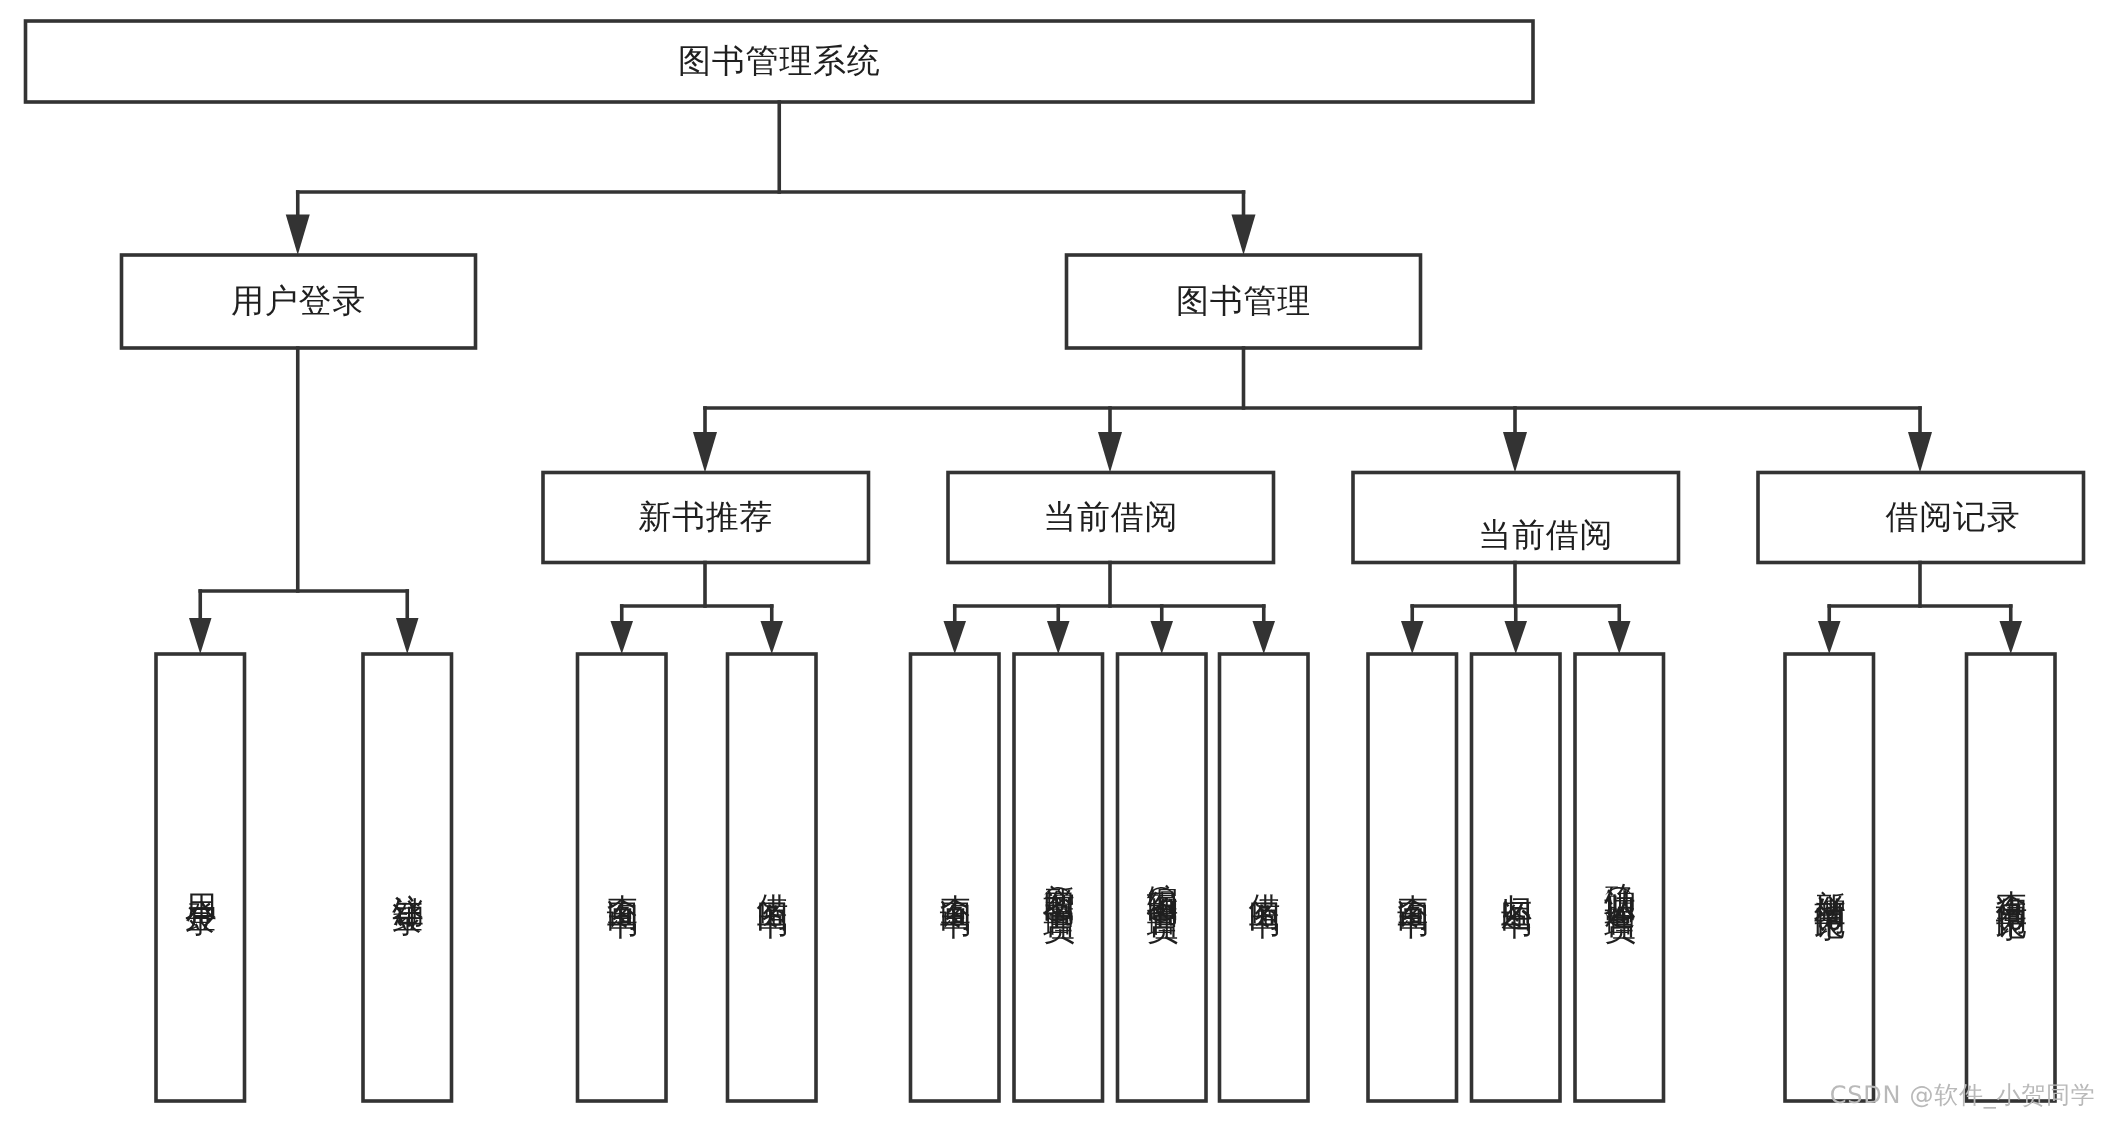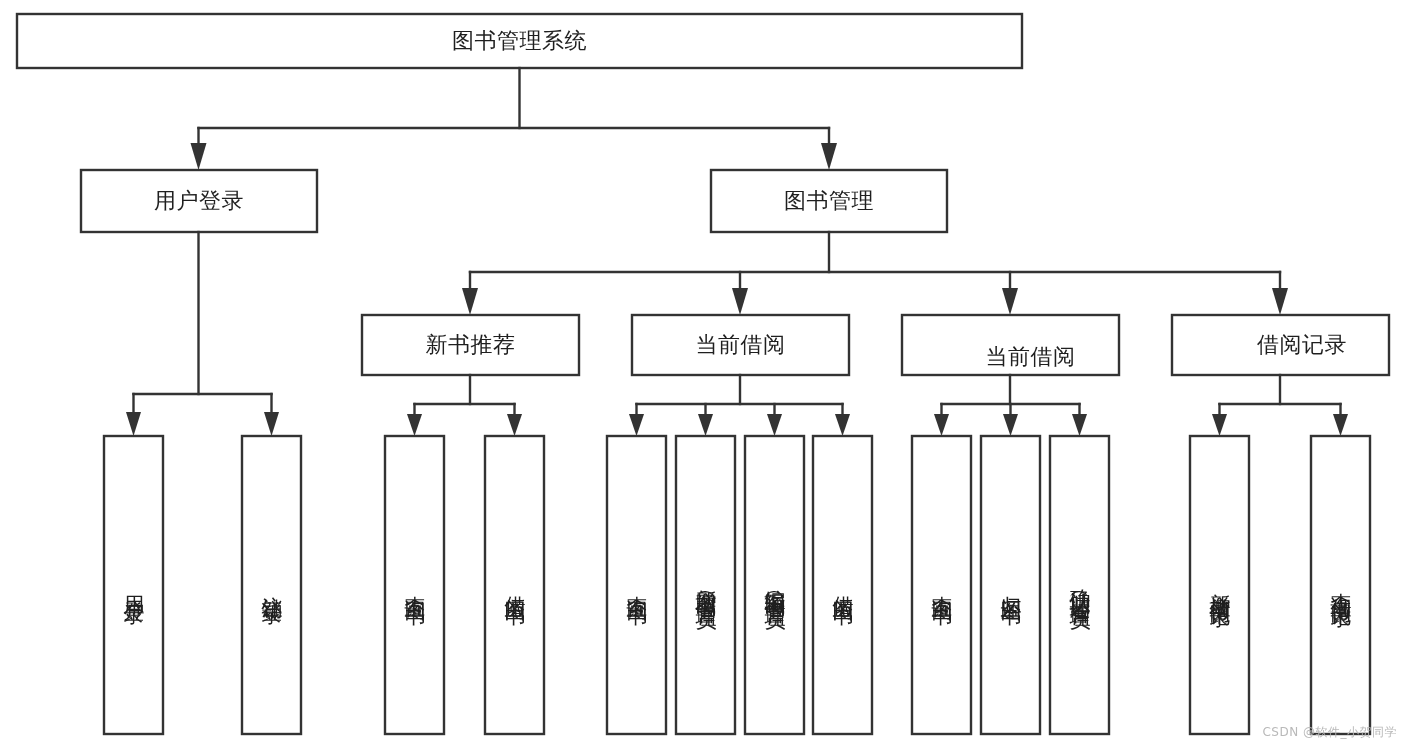--- a/index.html
+++ b/index.html
@@ -63,21 +63,21 @@
   }
   .hit-layer {
     position: absolute;
     box-sizing: border-box;
     background: transparent;
   }
   #watermark {
     position: absolute;
     right: 8px;
     bottom: 6px;
-    font-size: 12px;
+    font-size: 16px;
     color: #b9b9b9;
     font-family: "DejaVu Sans", "Liberation Sans", sans-serif;
     letter-spacing: 0.5px;
     white-space: nowrap;
   }
 </style>
 </head>
 <body>
 
 <div id="diagram-root">

